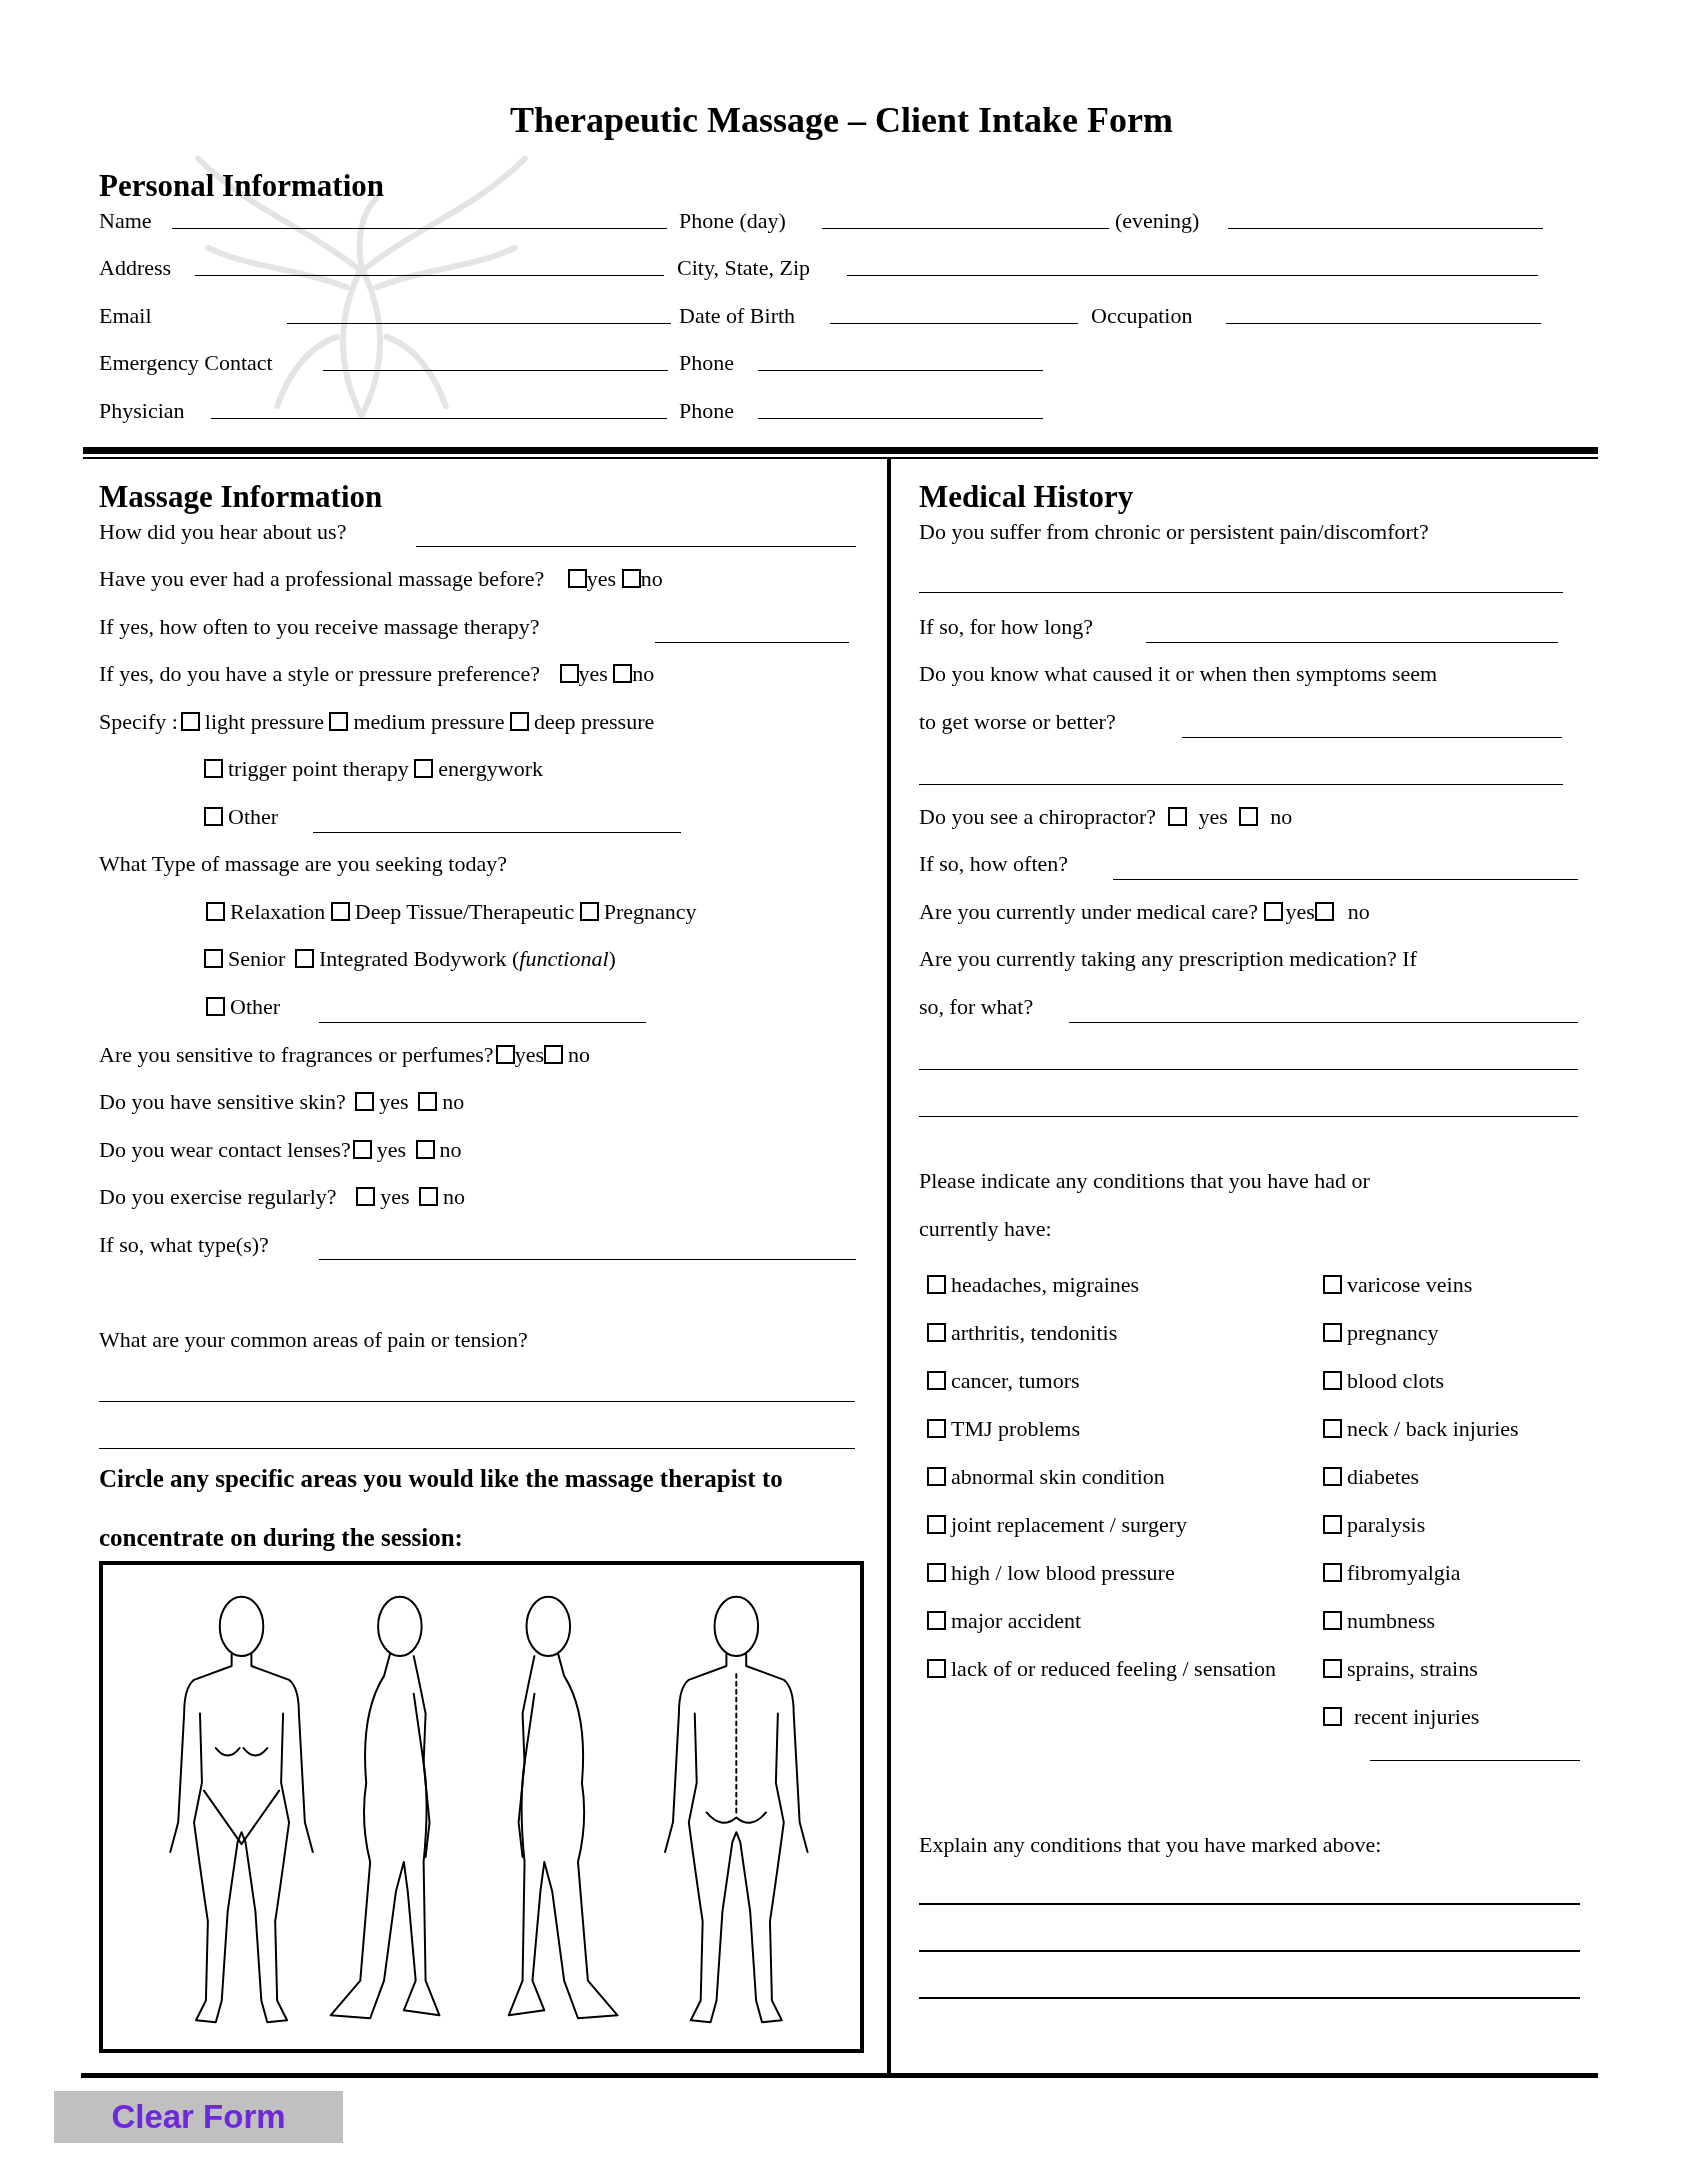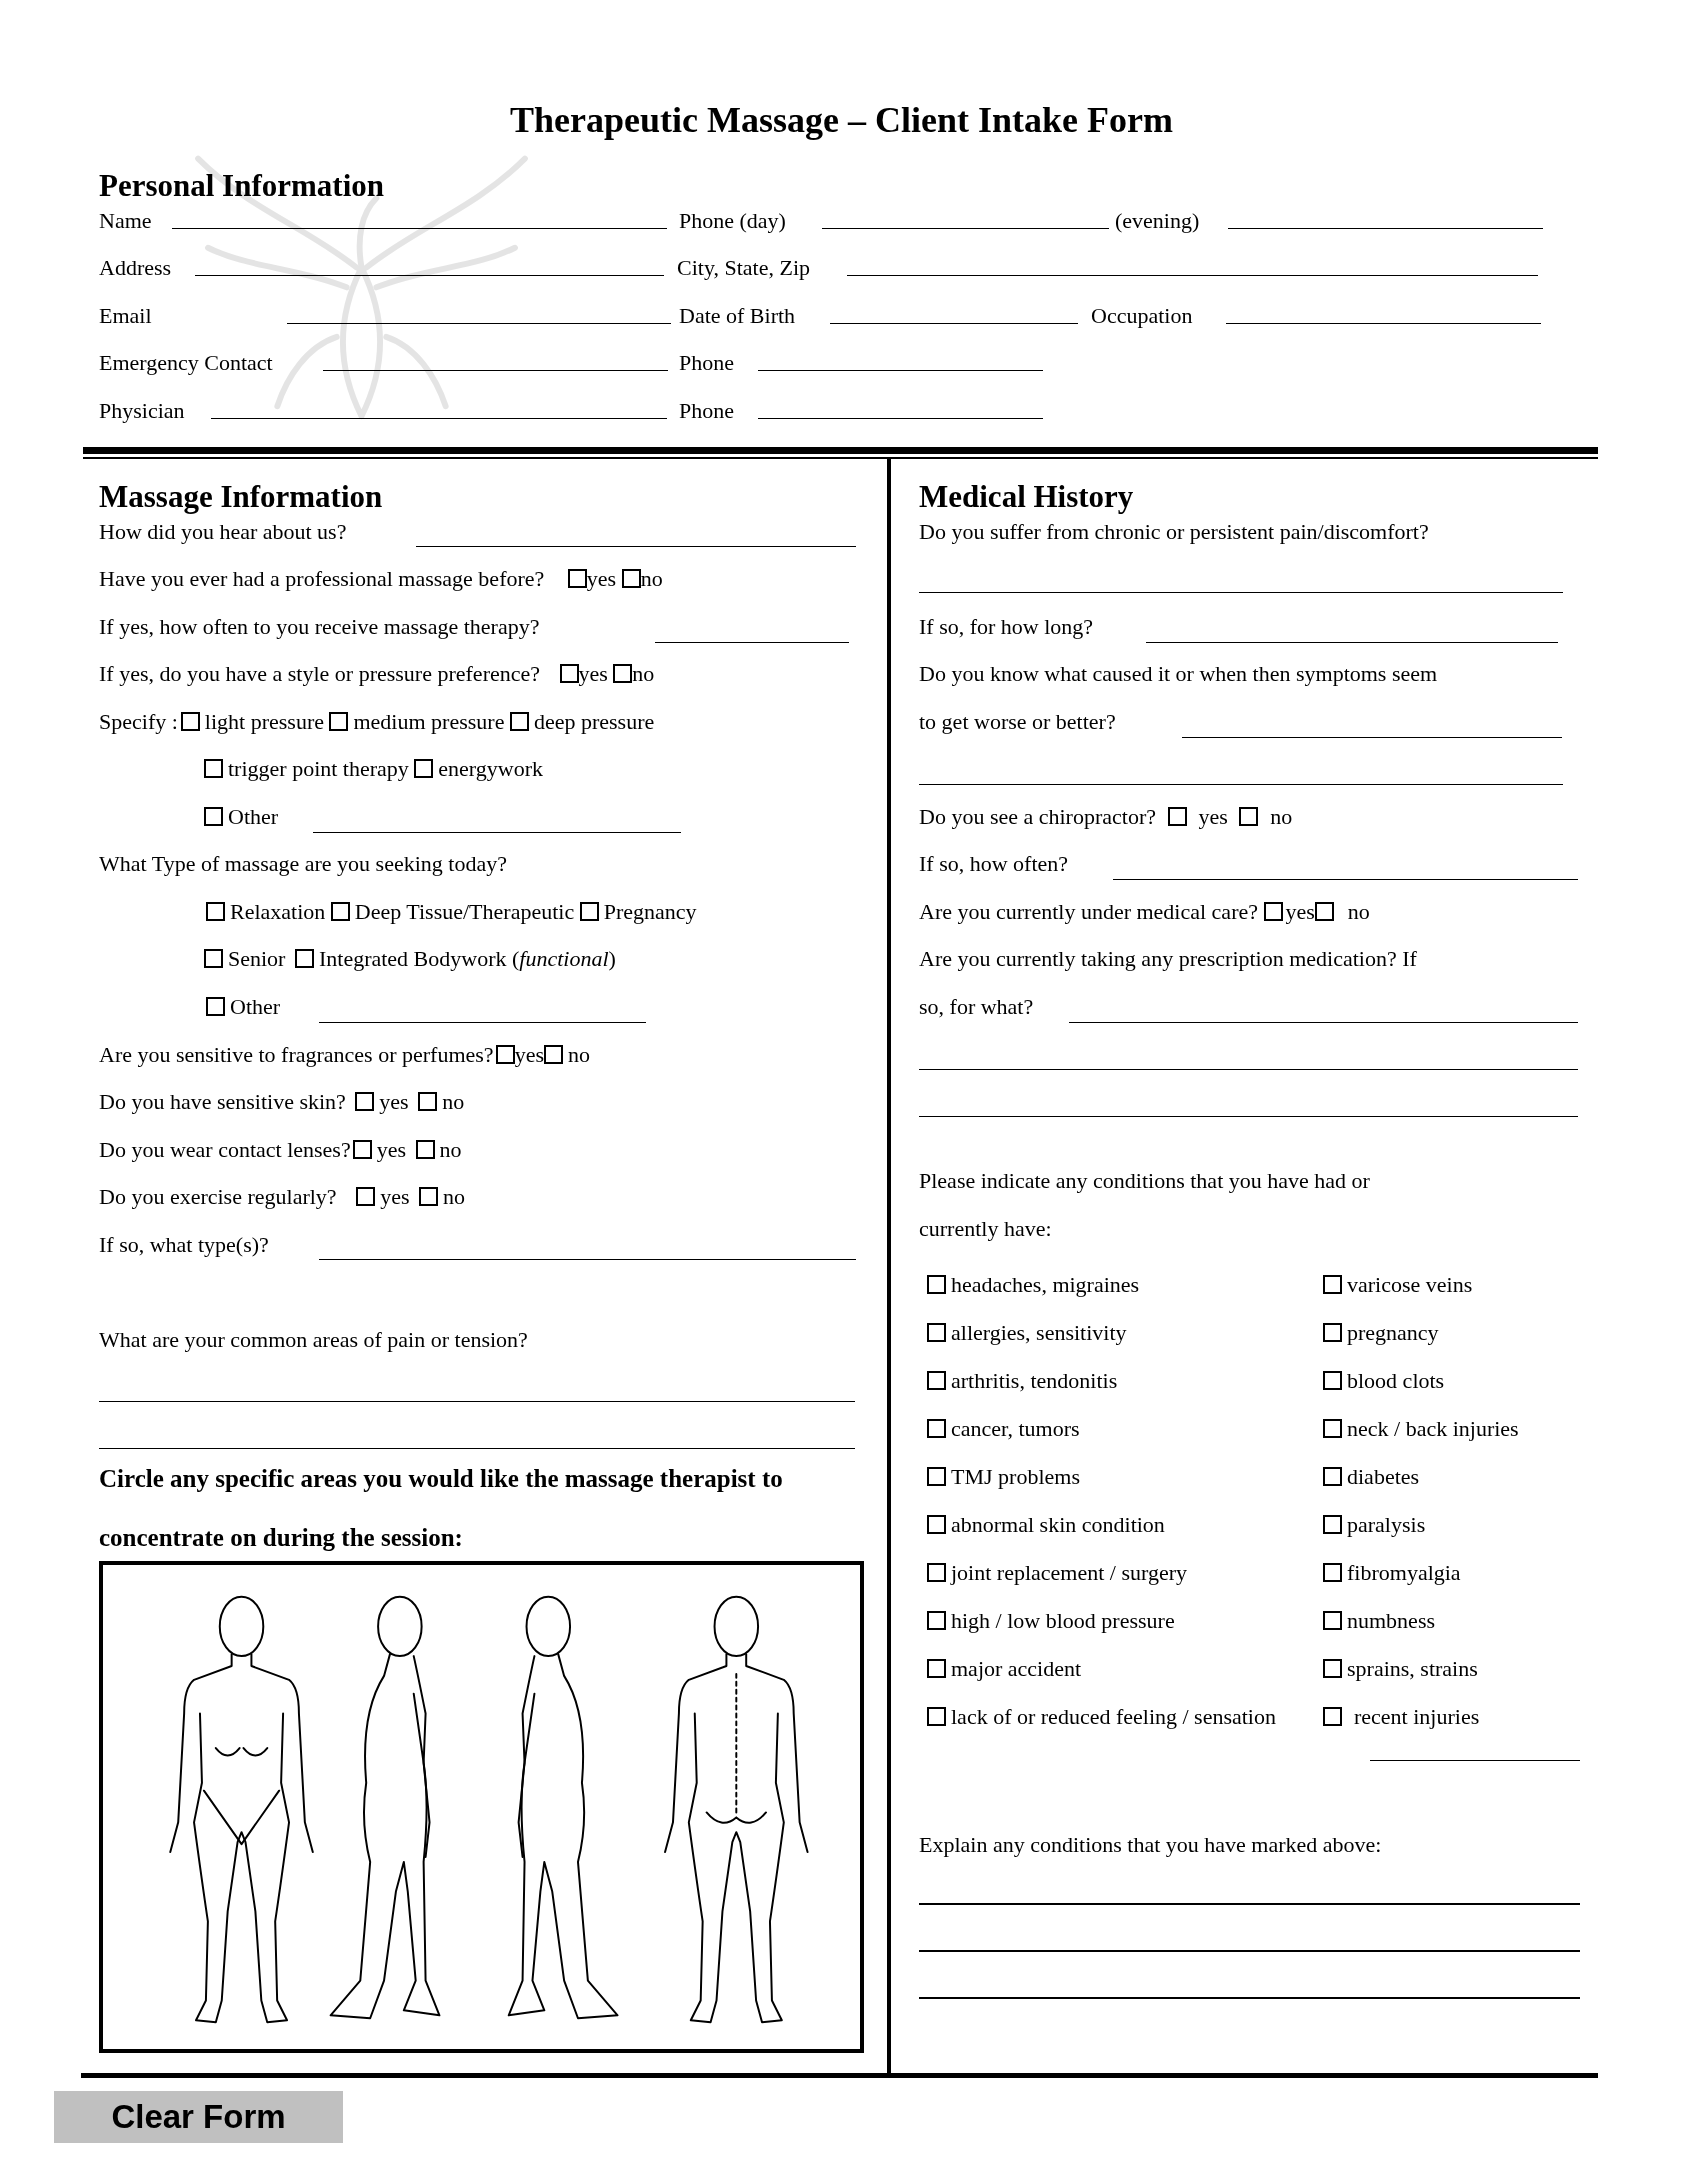--- a/index.html
+++ b/index.html
@@ -14,21 +14,21 @@
   .cb { display:inline-block; width:19px; height:19px; border:2.2px solid #000; box-sizing:border-box;
         vertical-align:-2px; margin-right:5px; background:#fff; cursor:pointer; }
   .rule-thick { position:absolute; left:83px; width:1515px; top:447px; height:7px; background:#000; }
   .rule-thin { position:absolute; left:83px; width:1515px; top:457px; height:2px; background:#000; }
   .vdiv { position:absolute; left:887px; width:4px; top:457px; height:1619px; background:#000; }
   .bottom-rule { position:absolute; left:81px; width:1517px; top:2073px; height:5px; background:#000; }
   .bodybox { position:absolute; left:99px; top:1561px; width:765px; height:492px;
              border:4px solid #000; box-sizing:border-box; background:#fff; }
   .clear-btn { position:absolute; left:54px; top:2091px; width:289px; height:52px; background:#c0c0c0;
                border:none; font-family:"Liberation Sans", "DejaVu Sans", sans-serif; font-weight:bold;
-               font-size:33px; color:#000000; text-align:center; line-height:52px; cursor:pointer; padding:0; }
+               font-size:33px; color:#6d28d9; text-align:center; line-height:52px; cursor:pointer; padding:0; }
   .watermark { position:absolute; left:188px; top:119px; width:347px; height:307px; opacity:0.10; }
   i { font-style:italic; }
 </style>
 </head>
 <body>
 
 <svg class="watermark" viewBox="0 0 350 310">
   <g fill="none" stroke="#000" stroke-width="6" stroke-linecap="round">
     <path d="M175 300 C150 250 150 200 175 150 C200 200 200 250 175 300"></path>
     <path d="M170 150 C120 110 60 90 10 40"></path>
@@ -228,21 +228,20 @@
 <div class="abs t" style="left:919px;top:992px;">so, for what?</div>
 <div class="fill" style="left:1069px;top:1022px;width:509px;"></div>
 <div class="fill" style="left:919px;top:1069px;width:659px;"></div>
 <div class="fill" style="left:919px;top:1116px;width:659px;"></div>
 
 <div class="abs t" style="left:919px;top:1166px;">Please indicate any conditions that you have had or</div>
 <div class="abs t" style="left:919px;top:1214px;">currently have:</div>
 
 <div class="abs t" style="left:927px;top:1261px;line-height:48px;">
   <div><span class="cb"></span><span>headaches, migraines</span></div>
-  <div><span class="cb"></span><span>allergies, sensitivity</span></div>
   <div><span class="cb"></span><span>arthritis, tendonitis</span></div>
   <div><span class="cb"></span><span>cancer, tumors</span></div>
   <div><span class="cb"></span><span>TMJ problems</span></div>
   <div><span class="cb"></span><span>abnormal skin condition</span></div>
   <div><span class="cb"></span><span>joint replacement / surgery</span></div>
   <div><span class="cb"></span><span>high / low blood pressure</span></div>
   <div><span class="cb"></span><span>major accident</span></div>
   <div><span class="cb"></span><span>lack of or reduced feeling / sensation</span></div>
 </div>
 <div class="fill" style="left:1370px;top:1760px;width:210px;"></div>

